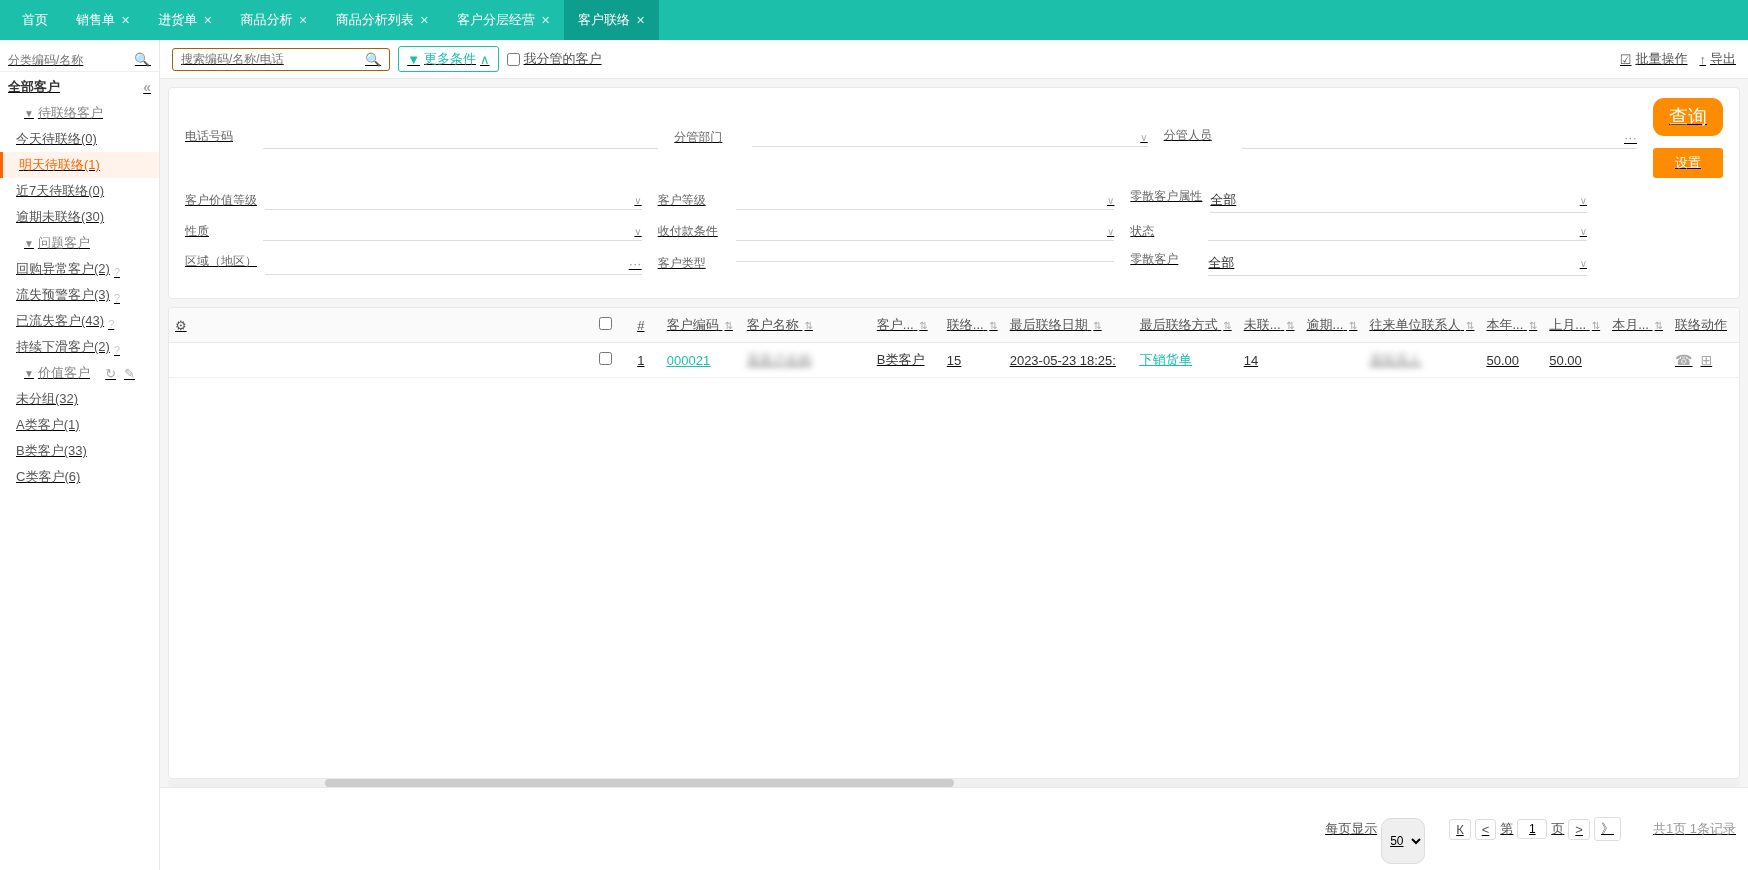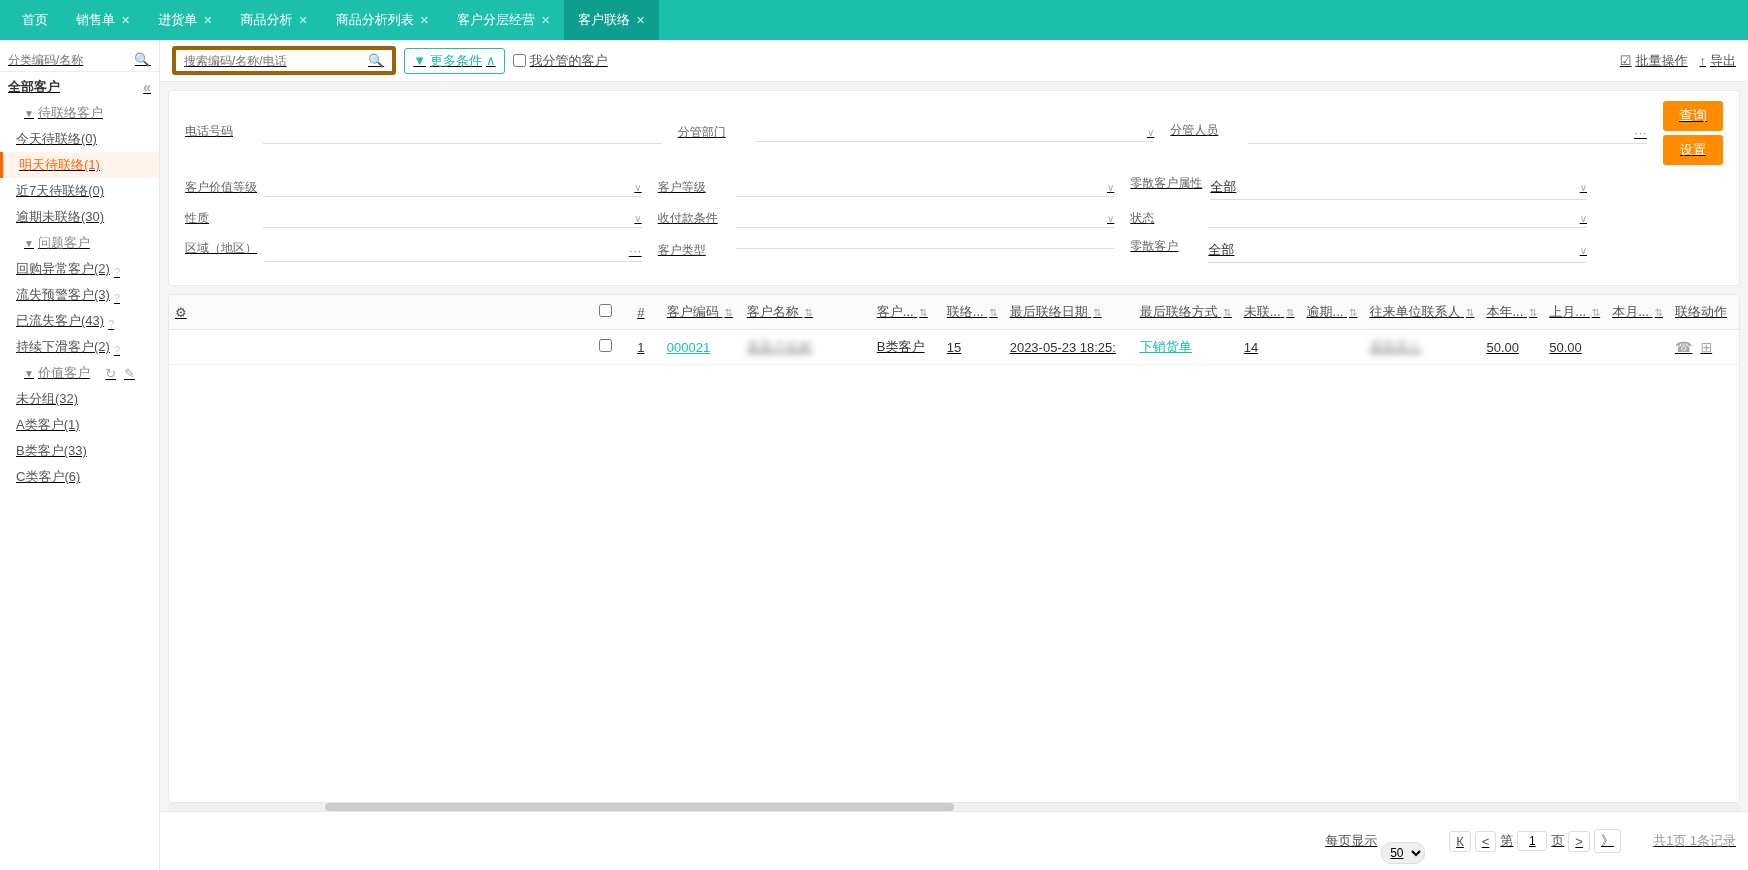--- a/index.html
+++ b/index.html
@@ -115,21 +115,21 @@
       border-bottom: 1px solid #e8e8e8;
       padding: 6px 12px;
       display: flex;
       align-items: center;
       gap: 8px;
       flex-wrap: wrap;
     }
     .search-box {
       display: flex;
       align-items: center;
-      border: 4px solid #a16207;
+      border: 1px solid #a16207;
       border-radius: 3px;
       padding: 3px 8px;
       gap: 4px;
       background: #fff;
     }
     .search-box input {
       border: none;
       outline: none;
       font-size: 12px;
       color: #999;
@@ -226,36 +226,36 @@
       padding: 3px 0;
       cursor: pointer;
       justify-content: flex-end;
       font-size: 12px;
       color: #999;
     }
     .query-btn {
       background: #ff8c00;
       color: #fff;
       border: none;
-      border-radius: 3px;
+      border-radius: 11px;
       padding: 6px 16px;
       cursor: pointer;
-      font-size: 14px;
+      font-size: 19px;
       white-space: nowrap;
     }
     .reset-btn {
       background: #ff8c00;
       color: #fff;
       border: none;
       border-radius: 3px;
       padding: 6px 16px;
       cursor: pointer;
       font-size: 13px;
       white-space: nowrap;
-      margin-top: 0;
+      margin-top: 8px;
     }
     .query-reset-col {
       display: flex;
       flex-direction: column;
       gap: 4px;
     }
 
     
     .table-area {
       flex: 1;
@@ -319,21 +319,21 @@
       color: #555;
     }
     .page-size-select {
       display: flex;
       align-items: center;
       gap: 4px;
     }
     .page-size-select select {
       border: 1px solid #ddd;
       border-radius: 10px;
-      padding: 2px 4px;
+      padding: 14px 4px;
       font-size: 12px;
       margin-top: 24px;
     }
     .pagination {
       display: flex;
       align-items: center;
       gap: 4px;
     }
     .page-btn {
       border: 1px solid #ddd;

